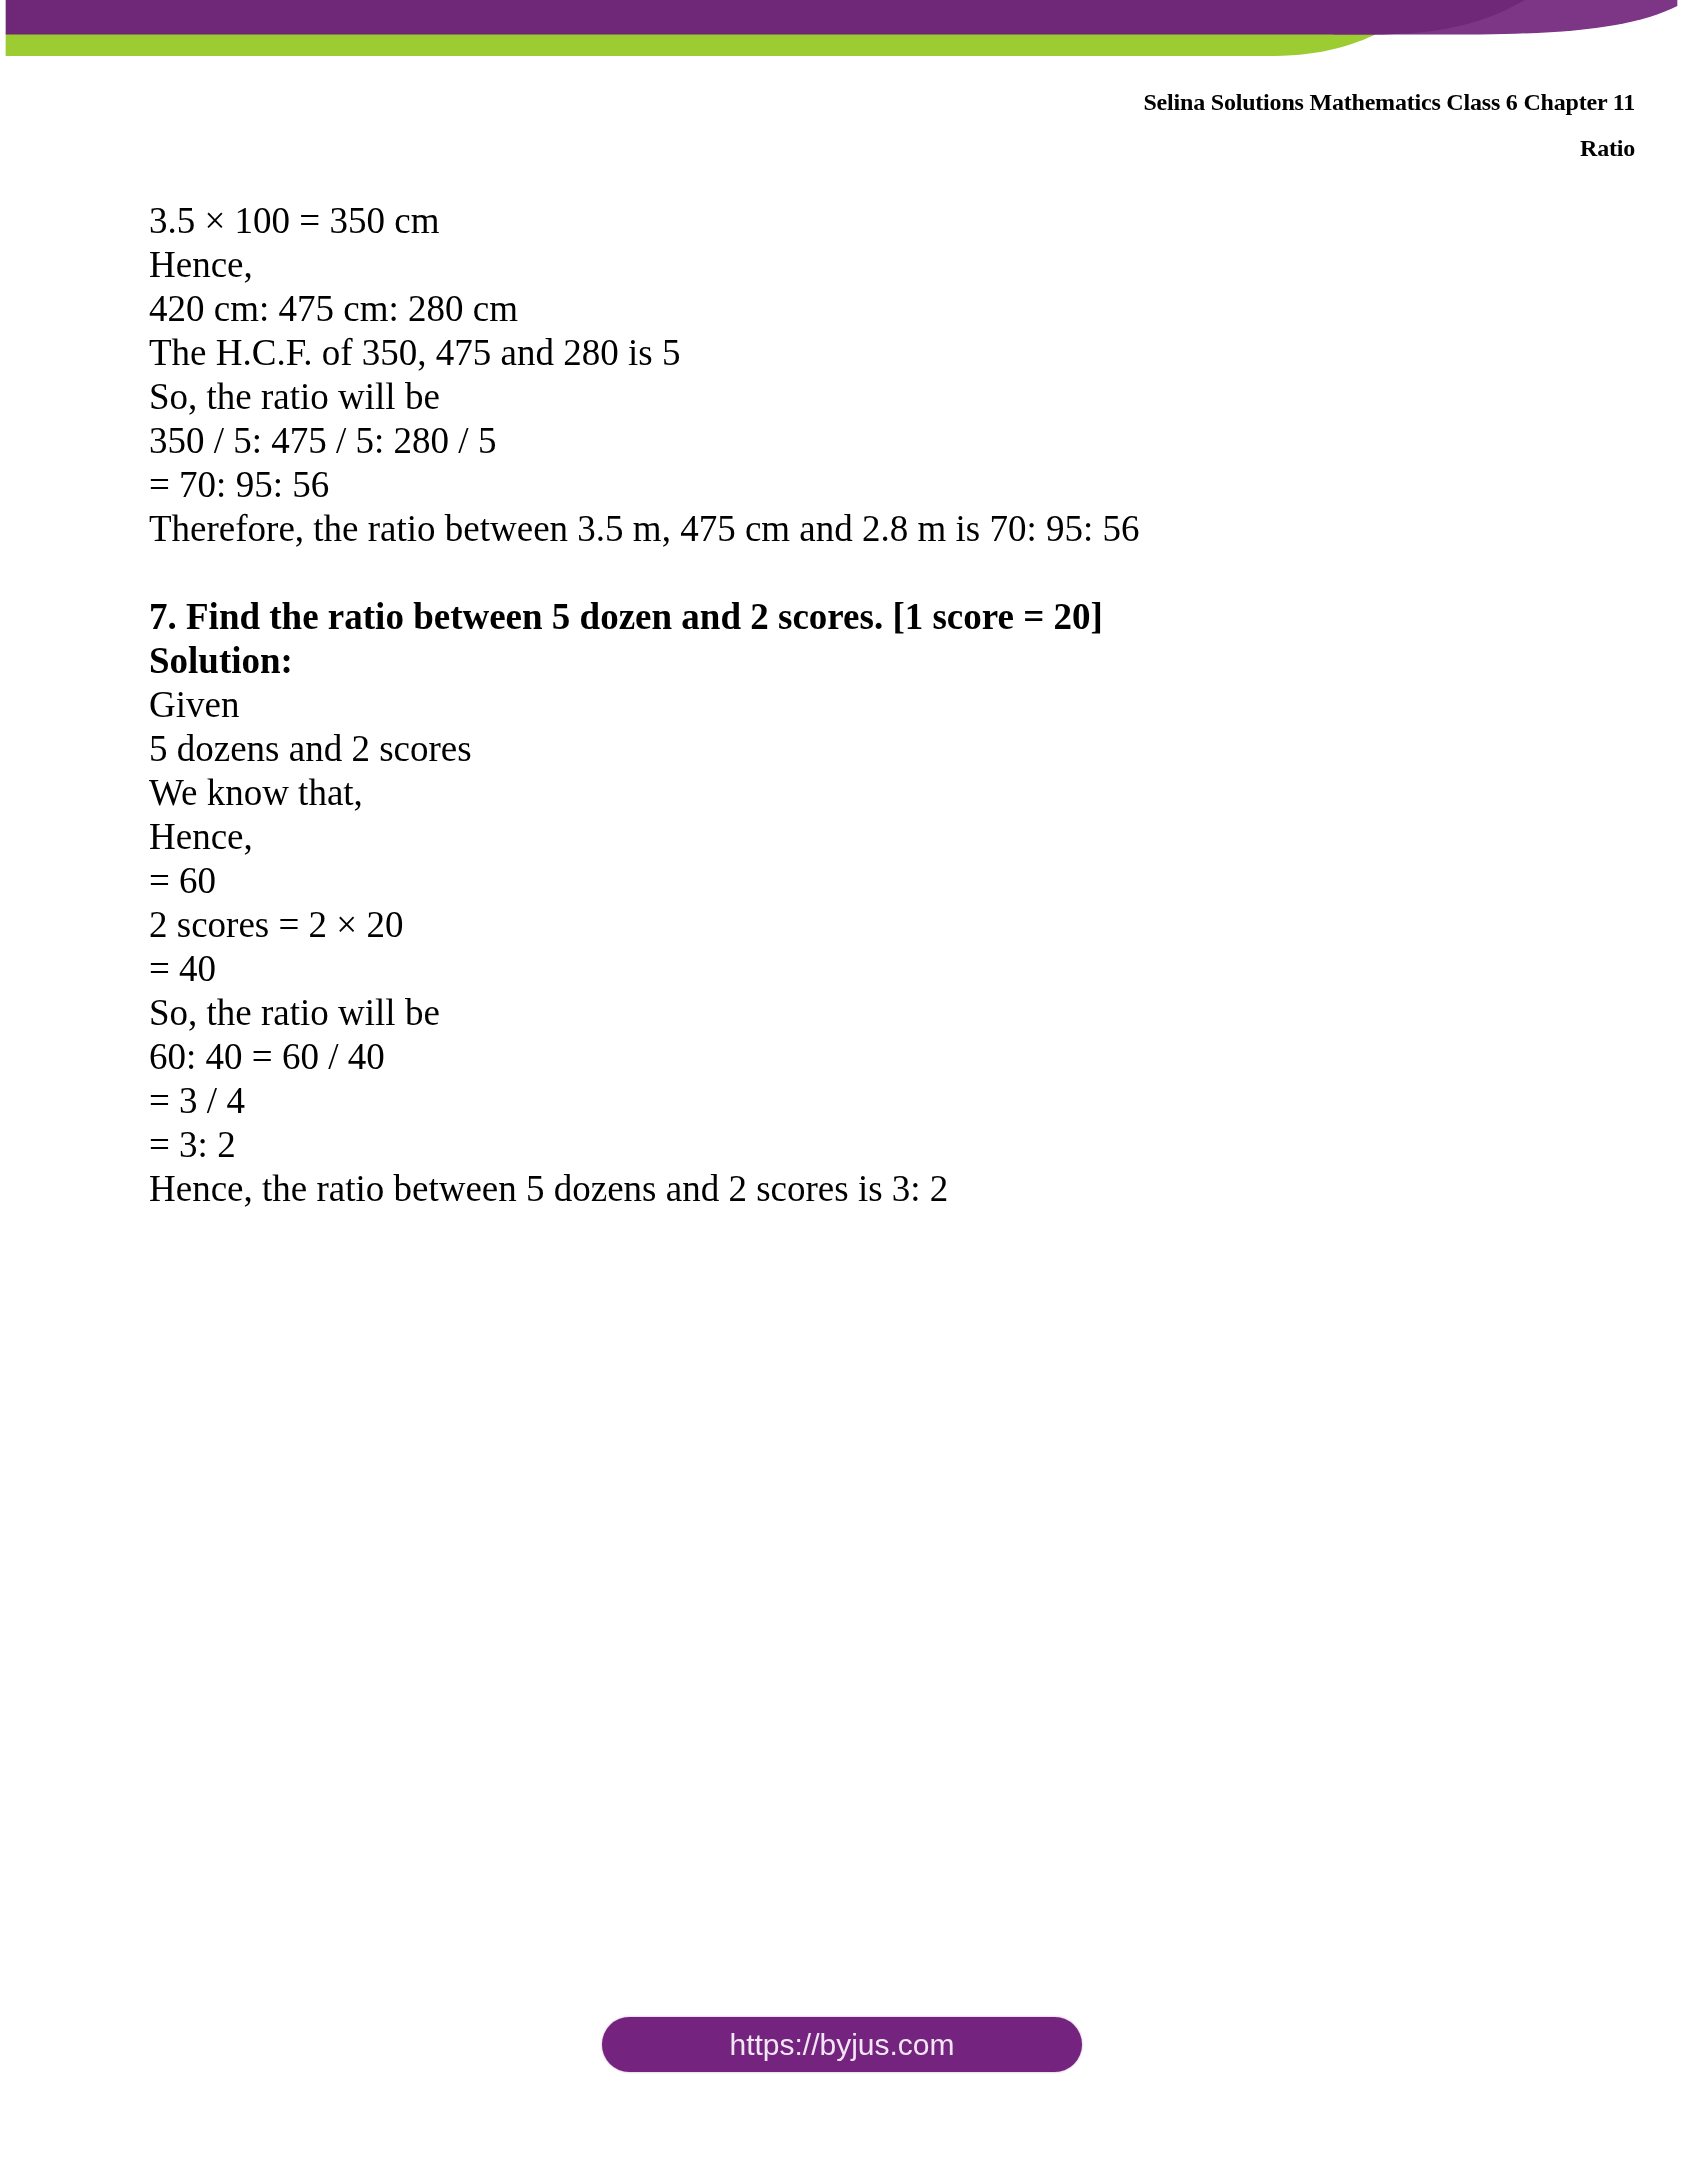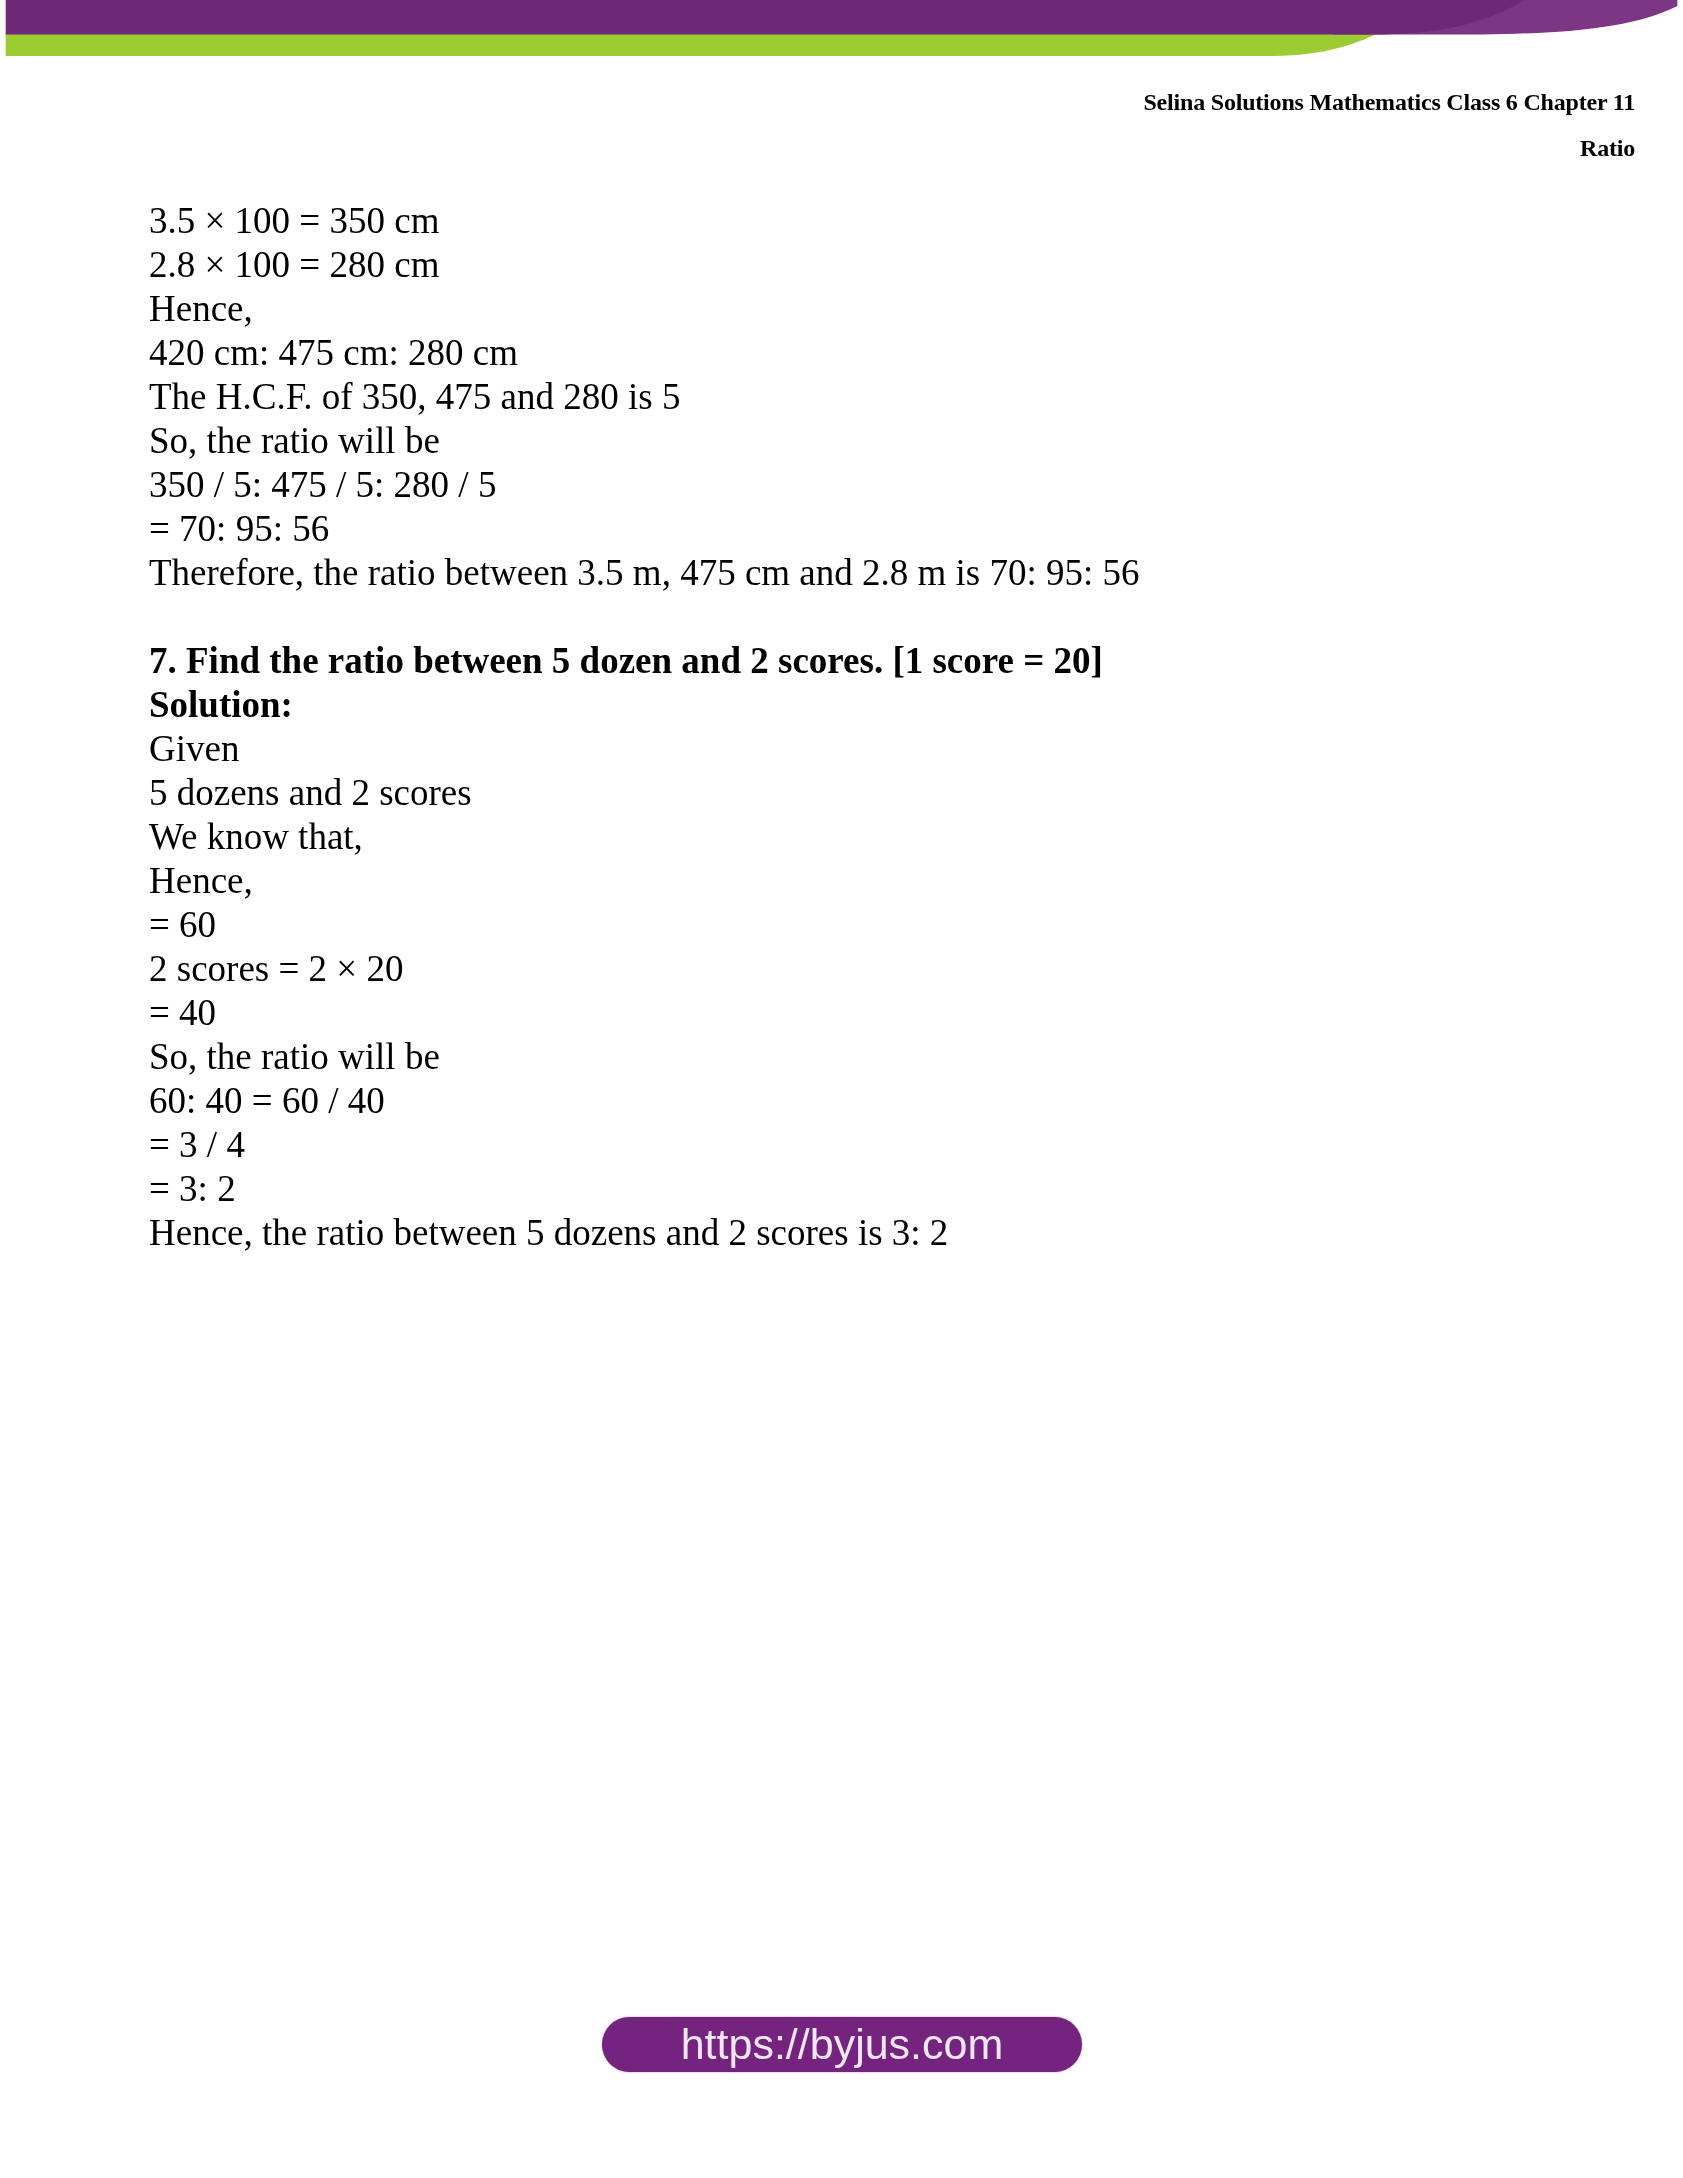--- a/index.html
+++ b/index.html
@@ -51,21 +51,21 @@
   .footer-link {
     position: absolute;
     left: 602px;
     top: 2017px;
     width: 480px;
     height: 55px;
     border-radius: 28px;
     background: #74237f;
     color: #f3e6f4;
     font-family: "Liberation Sans", "DejaVu Sans", sans-serif;
-    font-size: 43px;
+    font-size: 30px;
     line-height: 55px;
     text-align: center;
     text-decoration: none;
     box-shadow: 0 0 2px rgba(116,35,127,0.5);
   }
 </style>
 </head>
 <body>
 
 <div class="top-band">
@@ -80,21 +80,20 @@
 </div>
 
 <div class="header">
   <div>Selina Solutions Mathematics Class 6 Chapter 11</div>
   <div>Ratio</div>
 </div>
 
 <div class="content">
   <div>
     <div class="line">3.5 × 100 = 350 cm</div>
-    <div class="line">2.8 × 100 = 280 cm</div>
     <div class="line">Hence,</div>
     <div class="line">420 cm: 475 cm: 280 cm</div>
     <div class="line">The H.C.F. of 350, 475 and 280 is 5</div>
     <div class="line">So, the ratio will be</div>
     <div class="line">350 / 5: 475 / 5: 280 / 5</div>
     <div class="line">= 70: 95: 56</div>
     <div class="line">Therefore, the ratio between 3.5 m, 475 cm and 2.8 m is 70: 95: 56</div>
   </div>
 
   <div class="blank"></div>

